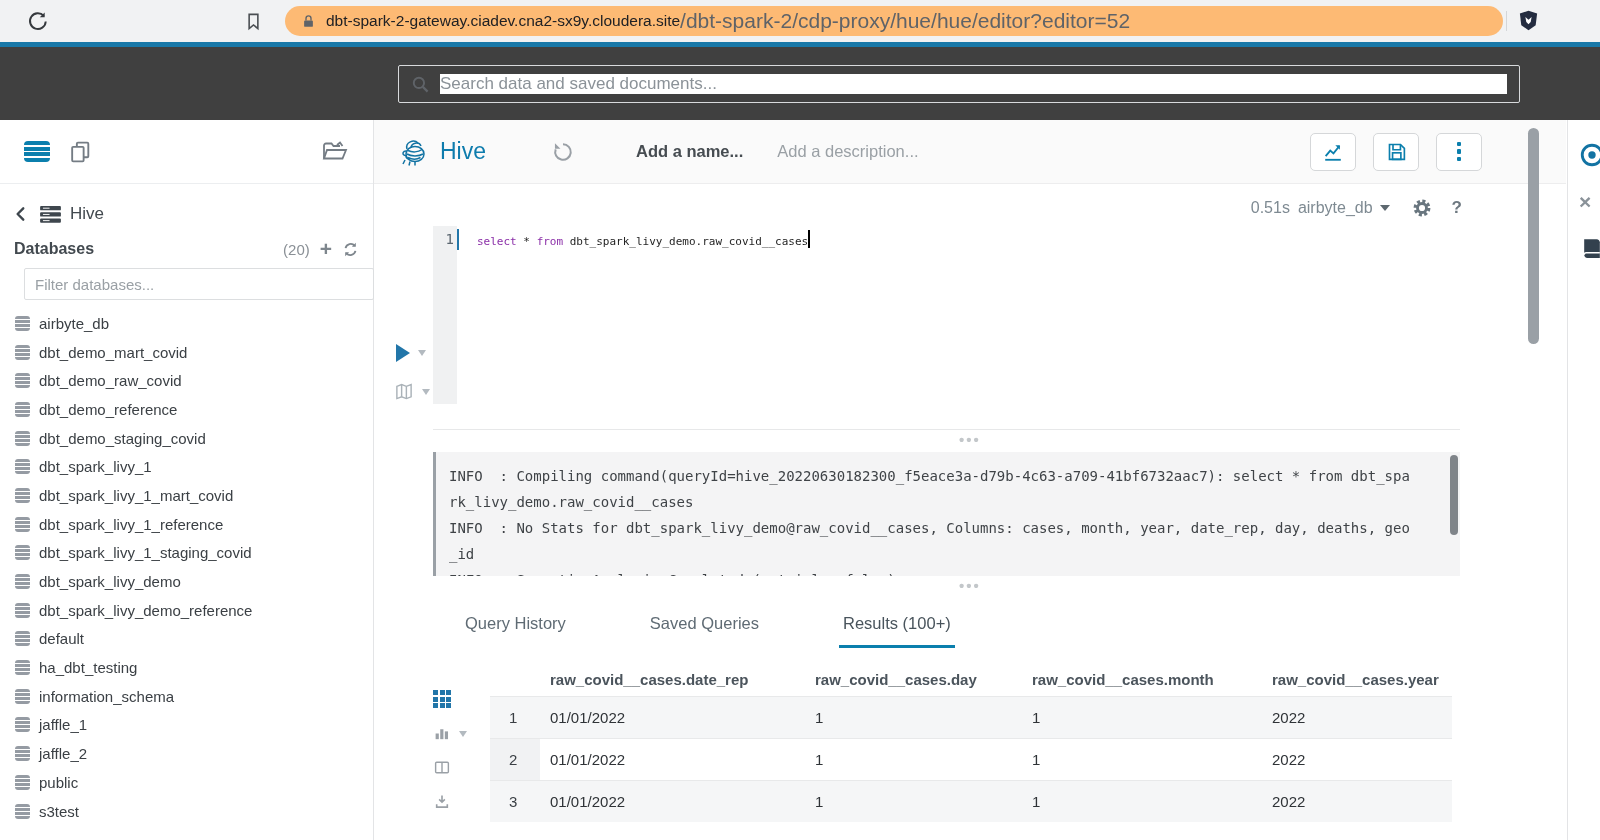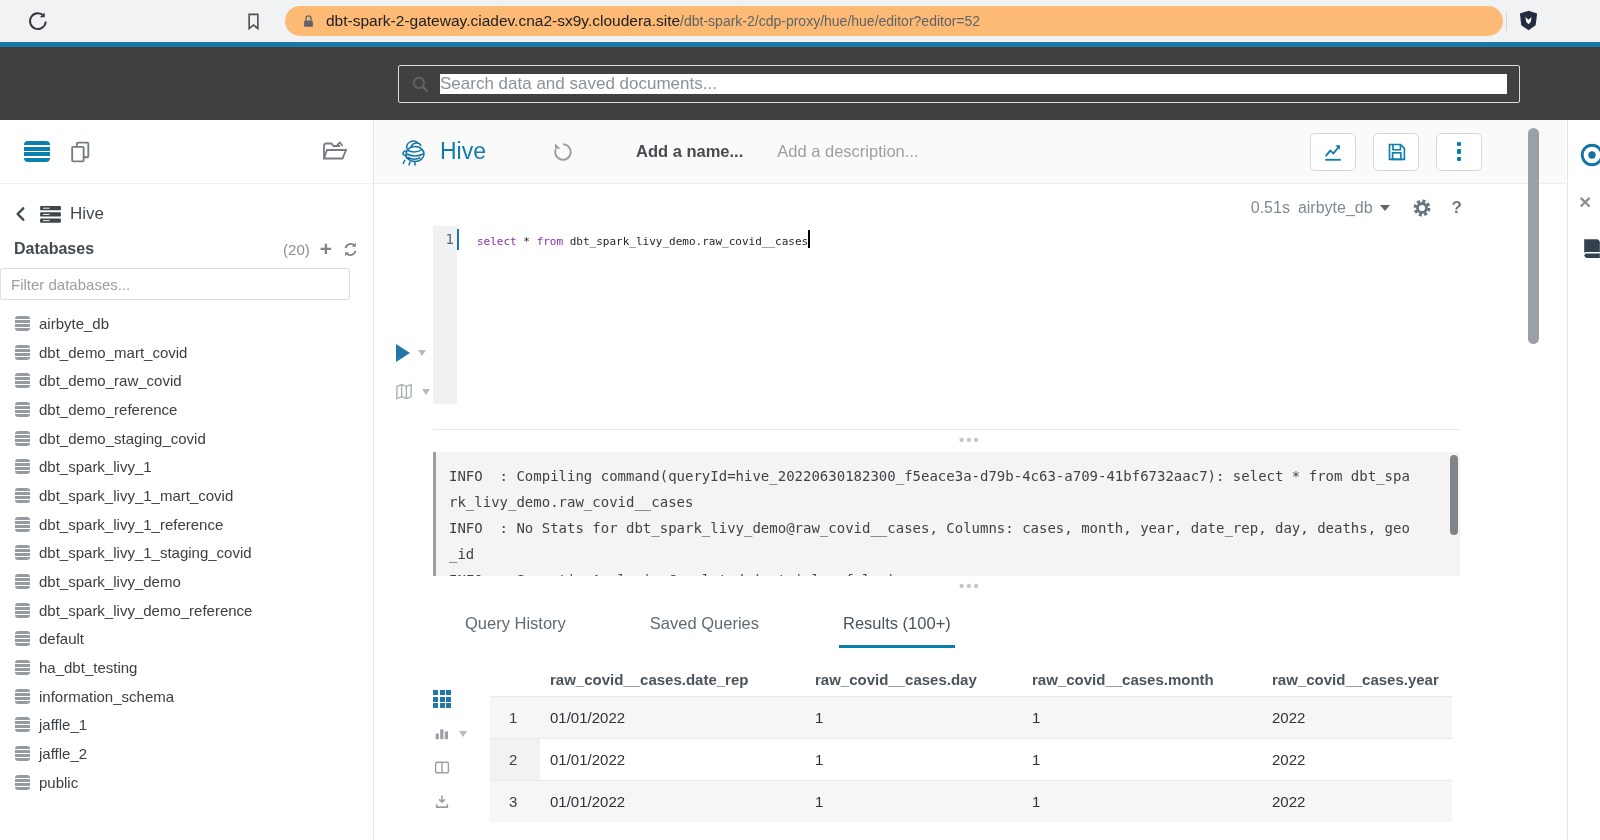--- a/index.html
+++ b/index.html
@@ -9,21 +9,21 @@
 
   
   .chrome { position:absolute; top:0; left:0; width:1600px; height:42px; background:#f1f2f3;
             display:flex; align-items:center; }
   .chrome-btn { width:34px; height:34px; display:flex; align-items:center; justify-content:center; cursor:pointer; }
   .reload { margin-left:20px; }
   .bookmark { position:absolute; left:236px; }
   .urlbar { position:absolute; left:285px; top:6px; width:1218px; height:30px; background:#fdba74;
             border-radius:15px; display:flex; align-items:center; padding:0 16px; }
   .urlbar .host { color:#202124; font-size:15.5px; margin-left:10px; white-space:nowrap; }
-  .urlbar .path { color:#5f6368; font-size:14px; white-space:nowrap; }
+  .urlbar .path { color:#5f6368; font-size:21px; white-space:nowrap; }
   .chrome-divider { position:absolute; left:1506px; top:11px; width:1px; height:20px; background:#d4d6d8; }
   .brave { position:absolute; left:1516px; top:8px; }
 
   .accent-line { position:absolute; top:42px; left:0; width:1600px; height:5px; background:#1878a8; }
 
   
   .searchrow { position:absolute; top:47px; left:0; width:1600px; height:73px; background:#404040; }
   .searchbox { position:absolute; left:398px; top:18px; width:1122px; height:38px;
                border:1px solid #d8dadc; border-radius:2px; display:flex; align-items:center; padding:0 12px; }
   .searchbox input { border:none; outline:none; flex:1; font-size:17px; color:#444; margin-left:10px;
@@ -38,21 +38,21 @@
   .dbicon-lg { width:26px; height:21px; border-radius:4px;
                background:repeating-linear-gradient(180deg,#0b7fad 0 4px, transparent 4px 5.6px); }
   .spacer { flex:1; }
   .src-header { display:flex; align-items:center; margin:20px 0 0 12px; }
   .src-header .title { font-size:17px; color:#42494f; margin-left:9px; }
   .db-head { display:flex; align-items:center; margin:16px 14px 0 14px;text-align:center; }
   .db-head .lbl { font-weight:bold; font-size:16px; color:#42494f; }
   .db-head .cnt { margin-left:auto; color:#8a9096; font-size:15px; }
   .plus { color:#7e868d; font-size:21px; font-weight:bold; margin-left:10px; line-height:16px; cursor:pointer; }
   .refresh { margin-left:10px; cursor:pointer; }
-  .filterbox { margin:10px 12px 0 0; }
+  .filterbox { margin:10px 12px 0 24px; }
   .filterbox input { width:350px; height:32px; border:1px solid #dcdee0; border-radius:2px; padding:0 10px;
                      font-size:15px; color:#444; outline:none; font-family:"Liberation Sans", sans-serif; }
   .filterbox input::placeholder { color:#9aa0a5; }
   .dblist { margin-top:9px; }
   .dbitem { height:28.7px; display:flex; align-items:center; padding-left:15px; cursor:pointer; }
   .dbitem .dbicon { width:15px; height:15px; border-radius:3px; flex:none;
                     background:repeating-linear-gradient(180deg,#959ba3 0 2.8px, transparent 2.8px 4px); }
   .dbitem .name { margin-left:9px; font-size:15px; color:#3b4045; white-space:nowrap; }
 
   
@@ -303,20 +303,24 @@
           <span class="dbicon"></span>
           <span class="name">jaffle_1</span>
         </div>
       <div class="dbitem">
           <span class="dbicon"></span>
           <span class="name">jaffle_2</span>
         </div>
       <div class="dbitem">
           <span class="dbicon"></span>
           <span class="name">public</span>
+        </div>
+      <div class="dbitem">
+          <span class="dbicon"></span>
+          <span class="name">s3test</span>
         </div>
     </div>
   </div>
 
   <div class="main">
 
     <div class="editor-header">
       <span>
         <svg width="32" height="30" viewBox="0 0 32 30">
             <g fill="none" stroke="#1273a3" stroke-width="1.5">

